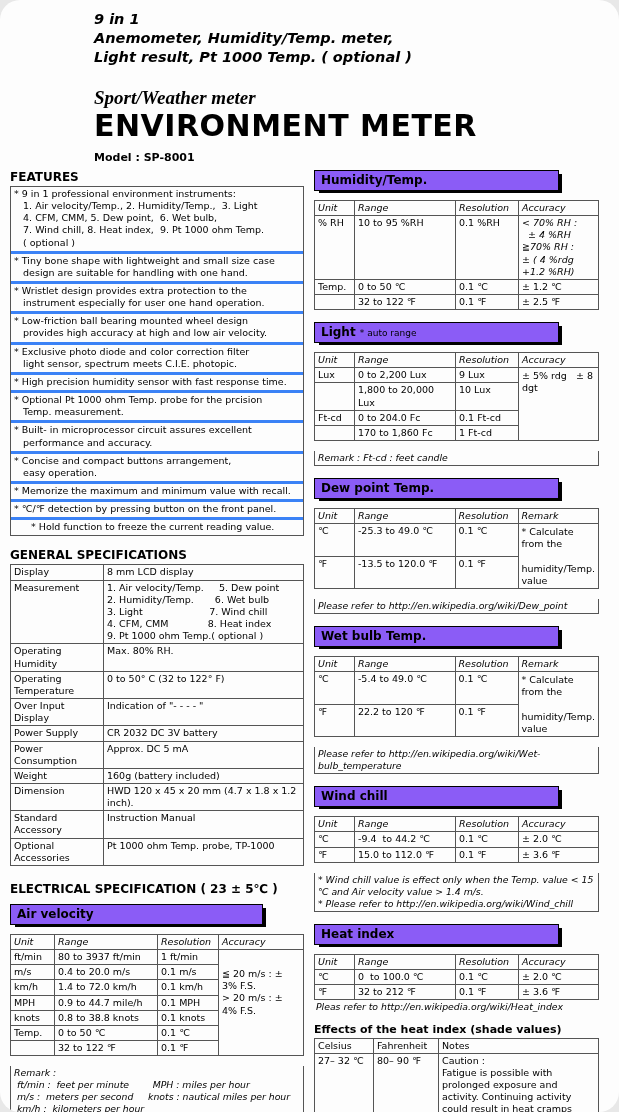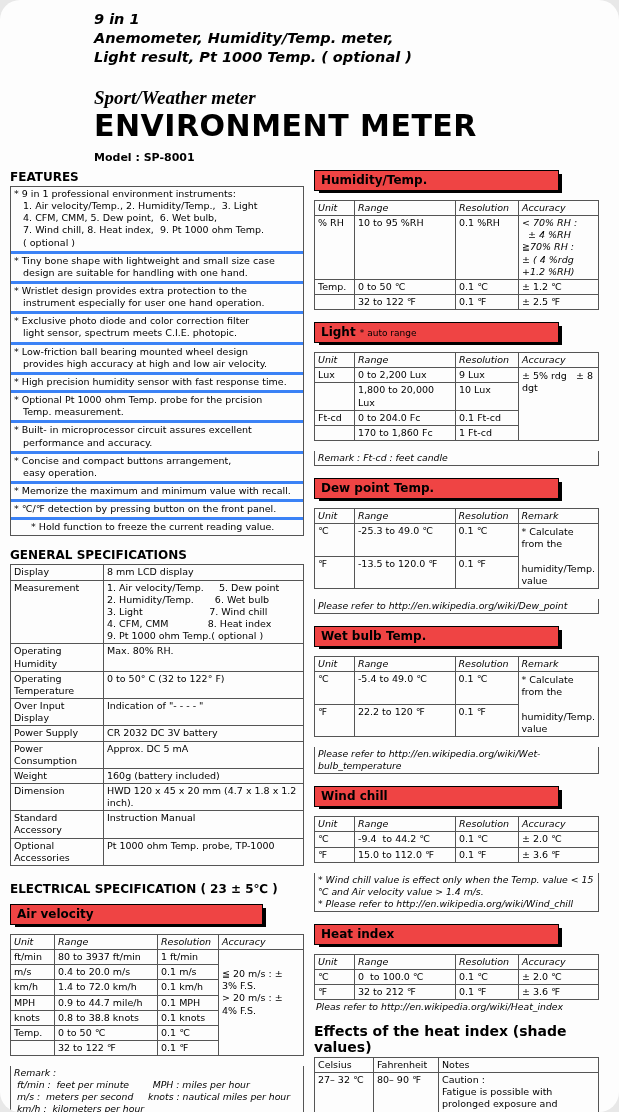--- a/index.html
+++ b/index.html
@@ -15,21 +15,21 @@
   .h-sport{font-size:19px;font-weight:bold;font-style:italic;line-height:1.25;margin-top:19px;font-family:Liberation Serif, serif;}
   .h-title{font-size:30px;font-weight:bold;line-height:1.12;letter-spacing:.5px;}
   .h-model{font-size:11px;font-weight:bold;margin-top:8px;}
   
   .cols{display:flex;gap:10px;margin-top:6px;align-items:flex-start;}
   .col-left{width:294px;flex:0 0 auto;}
   .col-right{width:285px;flex:0 0 auto;}
   
   .sec-heading{font-weight:bold;font-size:12px;margin:0 0 2px 0;}
   .box-header{
-    border:1.5px solid #000;background:#ef4444;box-sizing:border-box;
+    border:1.5px solid #000;background:#8b5cf6;box-sizing:border-box;
     width:86%;padding:2px 6px 3px 6px;font-weight:bold;font-size:12px;
     box-shadow:4px 3px 0 -1px #000;margin:0 0 9px 0;
   }
   .bh-note{font-weight:normal;font-size:9px;}
   
   .tbl{width:100%;border-collapse:collapse;}
   .tbl th,.tbl td{
     border:1px solid #555;padding:1px 3px;vertical-align:top;
     white-space:pre-wrap;line-height:1.28;font-size:9.5px;text-align:left;
   }
@@ -80,24 +80,24 @@
       <div class="feat-table">
           <div class="feature-row">* 9 in 1 professional environment instruments:
    1. Air velocity/Temp., 2. Humidity/Temp.,  3. Light
    4. CFM, CMM, 5. Dew point,  6. Wet bulb,
    7. Wind chill, 8. Heat index,  9. Pt 1000 ohm Temp.
    ( optional )</div>
           <div class="feature-row">* Tiny bone shape with lightweight and small size case
    design are suitable for handling with one hand.</div>
           <div class="feature-row">* Wristlet design provides extra protection to the
    instrument especially for user one hand operation.</div>
+          <div class="feature-row">* Low-friction ball bearing mounted wheel design
+   provides high accuracy at high and low air velocity.</div>
           <div class="feature-row">* Exclusive photo diode and color correction filter
    light sensor, spectrum meets C.I.E. photopic.</div>
-          <div class="feature-row">* Low-friction ball bearing mounted wheel design
-   provides high accuracy at high and low air velocity.</div>
           <div class="feature-row">* High precision humidity sensor with fast response time.</div>
           <div class="feature-row">* Optional Pt 1000 ohm Temp. probe for the prcision
    Temp. measurement.</div>
           <div class="feature-row">* Built- in microprocessor circuit assures excellent
    performance and accuracy.</div>
           <div class="feature-row">* Concise and compact buttons arrangement,
    easy operation.</div>
           <div class="feature-row">* Memorize the maximum and minimum value with recall.</div>
           <div class="feature-row">* ℃/℉ detection by pressing button on the front panel.</div>
           <div class="feature-row">* Hold function to freeze the current reading value.</div>
@@ -417,21 +417,21 @@
             <tr>
               <td>℉</td>
               <td>32 to 212 ℉</td>
               <td>0.1 ℉</td>
               <td>± 3.6 ℉</td>
             </tr>
           </tbody>
       </table>
       <div class="plain-note">Pleas refer to http://en.wikipedia.org/wiki/Heat_index</div>
 
-      <div class="sec-heading gap8" style="font-size:14px">Effects of the heat index (shade values)</div>
+      <div class="sec-heading gap8" style="font-size:11px">Effects of the heat index (shade values)</div>
       <table class="tbl tbl-effects">
         <thead>
             <tr>
               <th>Celsius</th>
               <th>Fahrenheit</th>
               <th>Notes</th>
             </tr>
           </thead>
         <tbody>
             <tr>

